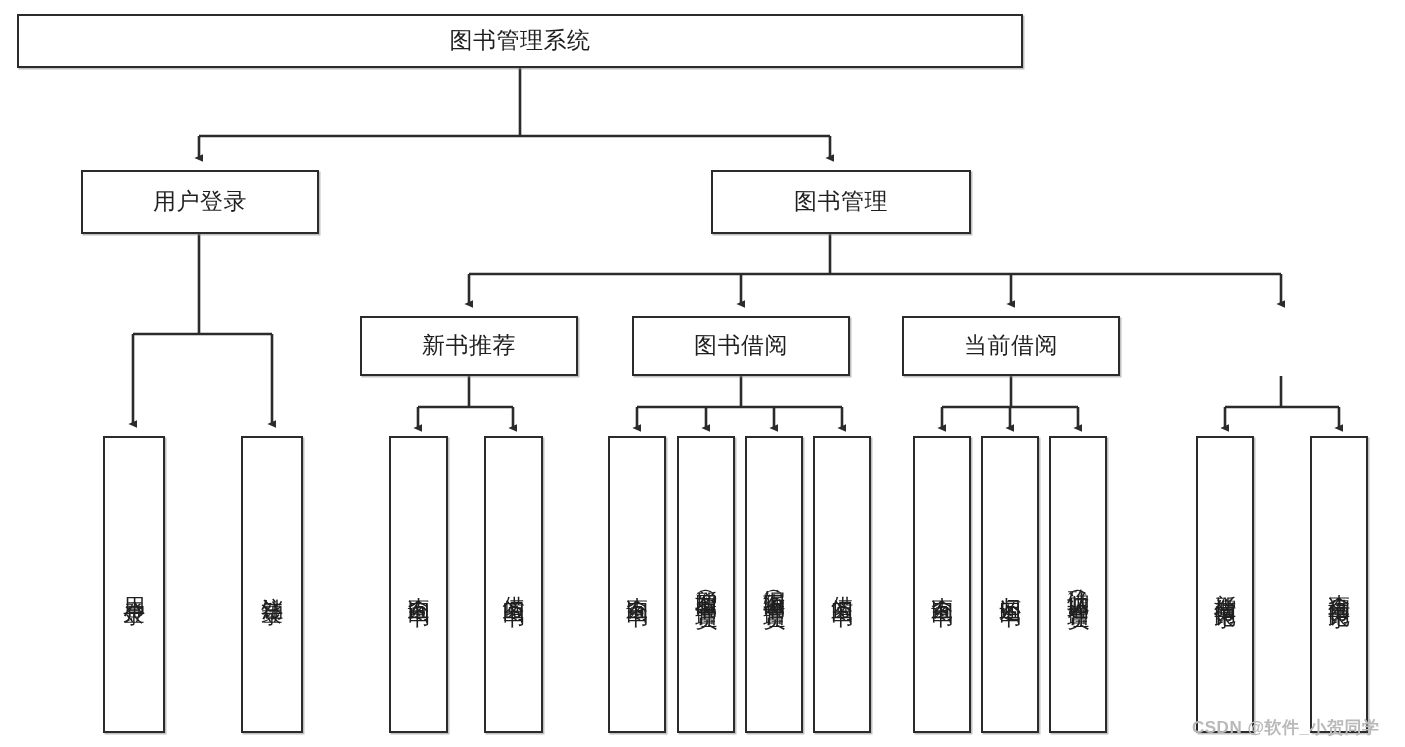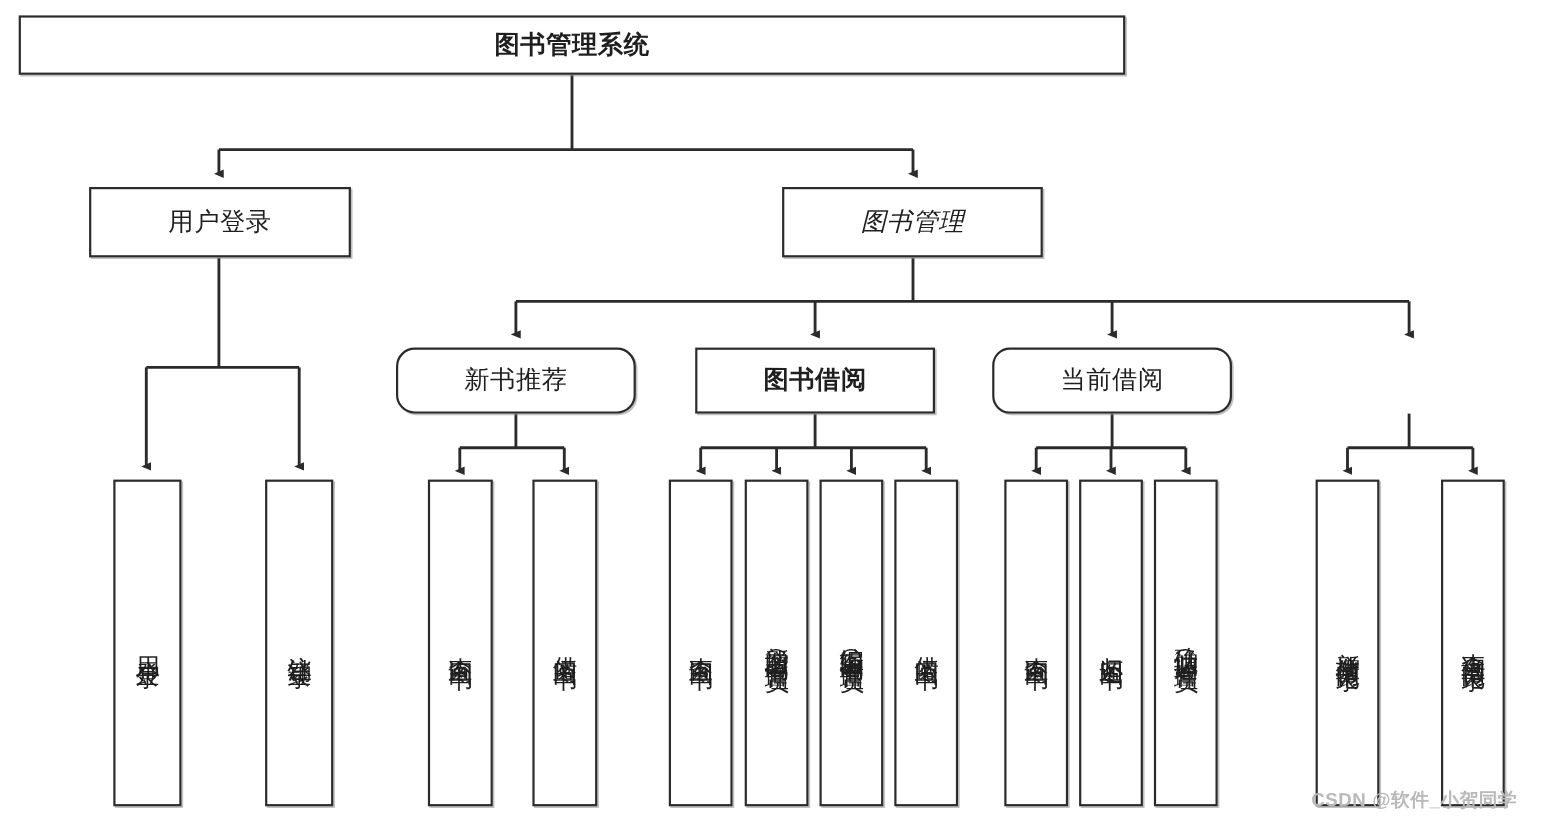--- a/index.html
+++ b/index.html
@@ -111,38 +111,38 @@
       <path d="M1010,407 L1010,428" marker-end="url(#arrow)"></path>
       <path d="M1078,407 L1078,428" marker-end="url(#arrow)"></path>
 
       <path d="M1281,376 L1281,407"></path>
       <path d="M1225,407 L1339,407"></path>
       <path d="M1225,407 L1225,428" marker-end="url(#arrow)"></path>
       <path d="M1339,407 L1339,428" marker-end="url(#arrow)"></path>
     </g>
   </svg>
 
-  <div class="node" id="n-root" style="left: 17px; top: 14px; width: 1006px; height: 54px; font-weight: bold;">
+  <div class="node" id="n-root" style="left: 17px; top: 14px; width: 1006px; height: 54px;">
     <span class="label">图书管理系统</span>
   </div>
 
   <div class="node" id="n-l2-0" style="left: 81px; top: 170px; width: 238px; height: 64px;">
     <span class="label">用户登录</span>
   </div>
-  <div class="node" id="n-l2-1" style="left: 711px; top: 170px; width: 237px; height: 64px; font-style: italic;">
+  <div class="node" id="n-l2-1" style="left: 711px; top: 170px; width: 260px; height: 64px;">
     <span class="label">图书管理</span>
   </div>
 
-  <div class="node" id="n-l3-0" style="left: 360px; top: 316px; width: 218px; height: 60px; border-radius: 17px;">
+  <div class="node" id="n-l3-0" style="left: 360px; top: 316px; width: 218px; height: 60px;">
     <span class="label">新书推荐</span>
   </div>
-  <div class="node" id="n-l3-1" style="left: 632px; top: 316px; width: 218px; height: 60px; font-weight: bold;">
+  <div class="node" id="n-l3-1" style="left: 632px; top: 316px; width: 218px; height: 60px;">
     <span class="label">图书借阅</span>
   </div>
-  <div class="node" id="n-l3-2" style="left: 902px; top: 316px; width: 218px; height: 60px; border-radius: 16px;">
+  <div class="node" id="n-l3-2" style="left: 902px; top: 316px; width: 218px; height: 60px;">
     <span class="label">当前借阅</span>
   </div>
 
   <div class="node vertical" id="n-leaf-0" style="left: 103px; top: 436px; width: 62px; height: 297px;">
     <span class="label">用户登录</span>
   </div>
   <div class="node vertical" id="n-leaf-1" style="left: 241px; top: 436px; width: 62px; height: 297px;">
     <span class="label">注销登录</span>
   </div>
   <div class="node vertical" id="n-leaf-2" style="left: 389px; top: 436px; width: 59px; height: 297px;">

